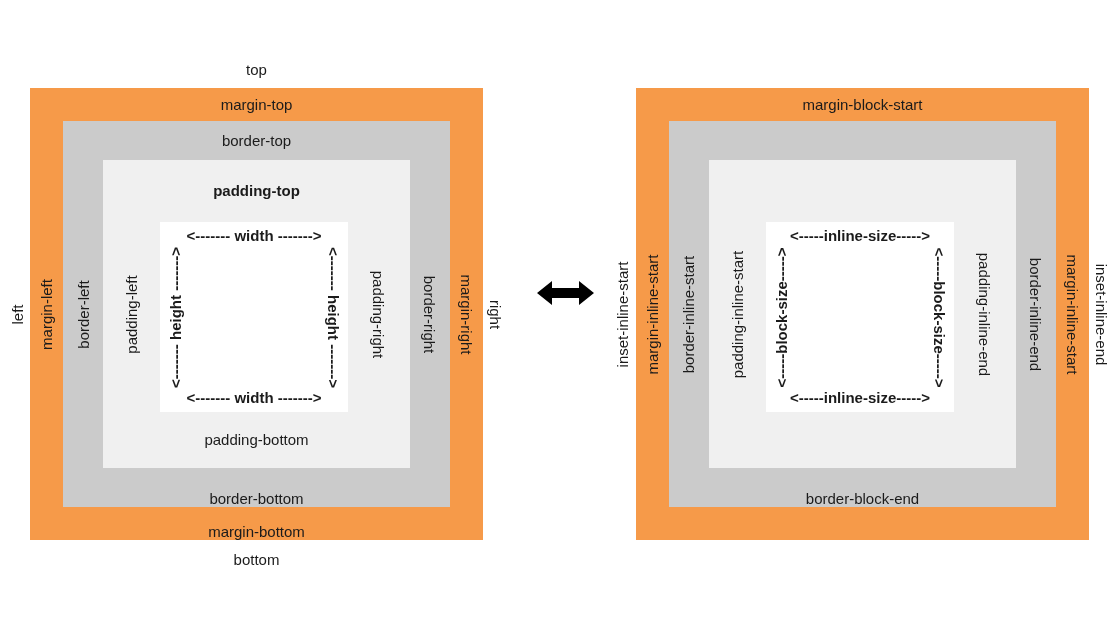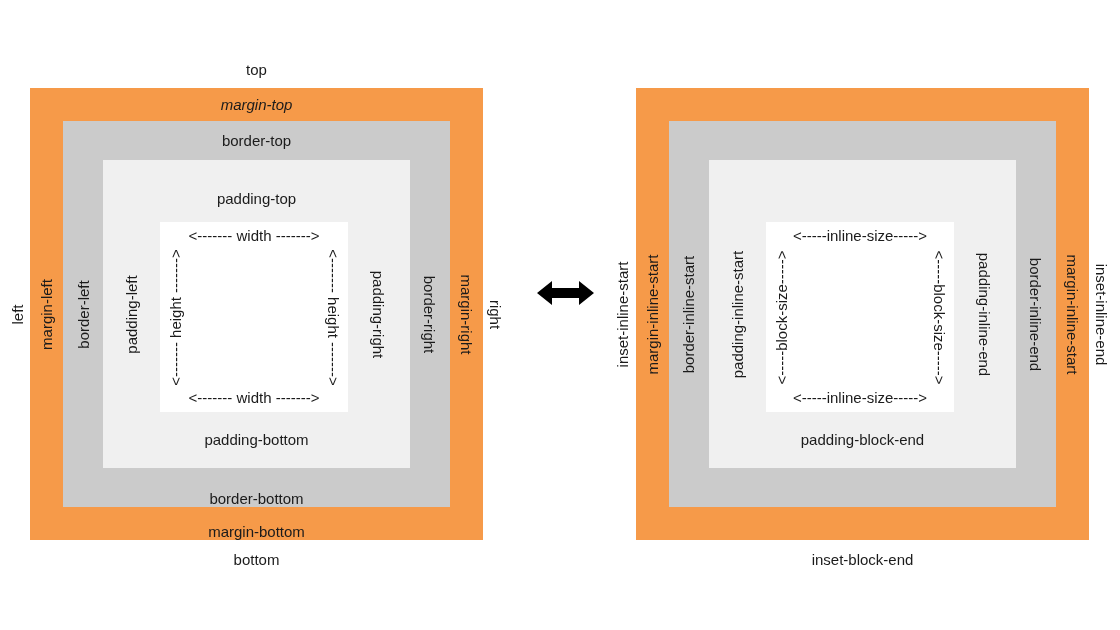--- a/index.html
+++ b/index.html
@@ -20,28 +20,28 @@
     position:relative;
   }
   .diagram{position:absolute;width:453px;height:452px;}
   #physical-diagram{left:30px;top:88px;}
   #logical-diagram{left:636px;top:88px;}
 
   .box{position:absolute;}
   .margin-box{inset:0;background:var(--c-margin);}
   .border-box{inset:33px;background:var(--c-border);}
   .padding-box{inset:39px 40px;background:var(--c-padding);}
-  .content-box{inset:62px 62px 56px 57px;background:var(--c-content);}
+  .content-box{inset:62px 62px 56px 57px;background:var(--c-content);font-weight:bold;}
 
   .hstrip{position:absolute;left:0;right:0;text-align:center;white-space:nowrap;}
-  .m-t{top:0;height:33px;line-height:33px;font-style:italic;}
+  .m-t{top:0;height:33px;line-height:33px;}
   .m-b{bottom:0;height:25px;line-height:33px;}
   .b-t{top:0;height:54px;line-height:39px;}
   .b-b{bottom:0;height:28px;line-height:39px;}
-  .p-t{top:8px;height:80px;line-height:62px;}
+  .p-t{top:0;height:80px;line-height:62px;font-weight:bold;}
   .p-b{bottom:0;height:56px;line-height:56px;}
   .c-t{top:4px;height:20px;line-height:20px;}
   .c-b{bottom:4px;height:20px;line-height:20px;}
   .top-out{top:-29px;height:22px;line-height:22px;}
   .bottom-out{bottom:-31px;height:22px;line-height:22px;}
 
   .vstrip{position:absolute;top:0;bottom:0;display:flex;align-items:center;justify-content:center;}
   .vstrip > span{white-space:nowrap;display:block;}
   .rot-ccw > span{transform:rotate(-90deg);}
   .rot-cw  > span{transform:rotate(90deg);}
@@ -112,46 +112,46 @@
   </div>
 </div>
 
 <div class="equiv-arrow">
   <svg width="57" height="28" viewBox="0 0 57 28" aria-hidden="true">
     <polygon points="0,14 15,2 15,9 42,9 42,2 57,14 42,26 42,19 15,19 15,26" fill="#000000"></polygon>
   </svg>
 </div>
 
 <div class="diagram" id="logical-diagram">
-  <div class="hstrip bottom-out">inset-block-end</div>
   <div class="vstrip left-out rot-ccw">
       <span>inset-inline-start</span>
     </div>
   <div class="vstrip right-out rot-cw">
       <span>inset-inline-end</span>
     </div>
 
   <div class="box margin-box">
+    <div class="hstrip m-t">margin-block-start</div>
     <div class="vstrip m-l rot-ccw">
         <span>margin-inline-start</span>
       </div>
     <div class="vstrip m-r rot-cw">
         <span>margin-inline-start</span>
       </div>
 
     <div class="box border-box">
+      <div class="hstrip b-b">border-block-end</div>
       <div class="vstrip b-l rot-ccw">
           <span>border-inline-start</span>
         </div>
       <div class="vstrip b-r rot-cw">
           <span>border-inline-end</span>
         </div>
 
       <div class="box padding-box">
-        <div class="hstrip p-b">padding-block-end</div>
         <div class="vstrip p-l rot-ccw">
             <span>padding-inline-start</span>
           </div>
         <div class="vstrip p-r rot-cw">
             <span>padding-inline-end</span>
           </div>
 
         <div class="box content-box">
           <div class="hstrip c-t">&lt;-----inline-size-----&gt;</div>
           <div class="hstrip c-b">&lt;-----inline-size-----&gt;</div>

